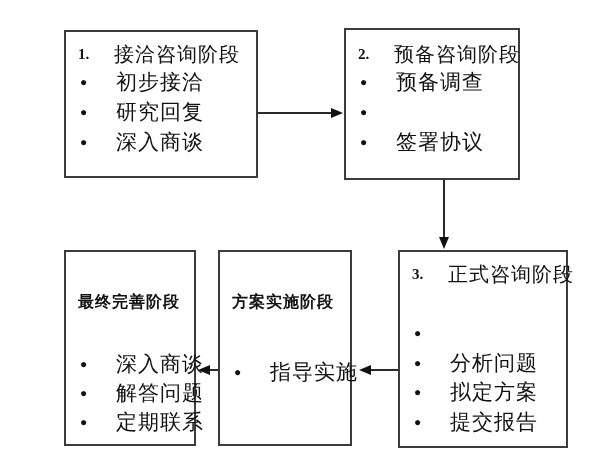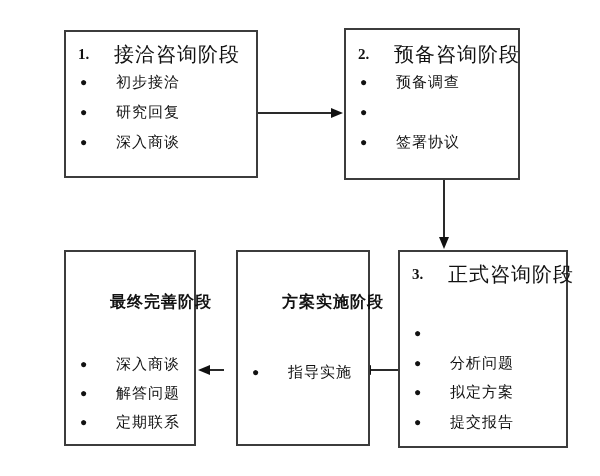--- a/index.html
+++ b/index.html
@@ -26,21 +26,21 @@
   }
   .box {
     position: absolute;
     border: 2px solid #3c3c3c;
     background: #ffffff;
     box-sizing: border-box;
   }
   .box1 { left: 64px;  top: 30px;  width: 194px; height: 148px; }
   .box2 { left: 344px; top: 28px;  width: 176px; height: 152px; }
   .box3 { left: 398px; top: 250px; width: 170px; height: 198px; }
-  .box4 { left: 236px; top: 250px; width: 134px; height: 196px; }
+  .box4 { left: 218px; top: 250px; width: 134px; height: 196px; }
   .box5 { left: 64px;  top: 250px; width: 132px; height: 196px; }
   .row {
     position: absolute;
     left: 0;
     width: 100%;
     height: 28px;
     display: flex;
     align-items: center;
     box-sizing: border-box;
     padding-left: 12px;
@@ -60,28 +60,27 @@
     font-size: 12px;
     padding-left: 2px;
   }
   .title {
     font-weight: normal;
     font-size: 20px;
     letter-spacing: 1px;
     text-align: right;
   }
   .item {
-    font-size: 15px;
+    font-size: 21px;
     letter-spacing: 1px;
   }
   .title-plain {
     font-weight: bold;
     font-size: 16px;
     letter-spacing: 1px;
-    margin-left: 32px;
   }
 </style>
 </head>
 <body>
 
 <div class="canvas">
 
   <svg class="arrows" width="600" height="476" viewBox="0 0 600 476" xmlns="http://www.w3.org/2000/svg">
     <g>
       <line x1="258" y1="113" x2="333" y2="113" stroke="#2a2a2a" stroke-width="2"></line>

